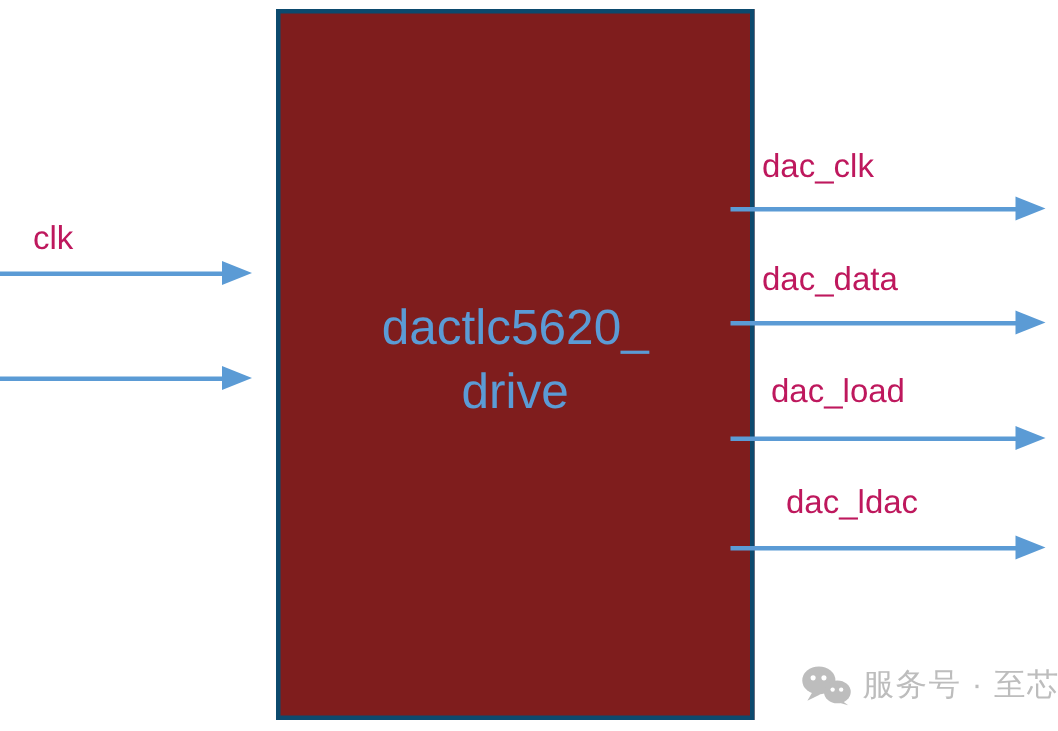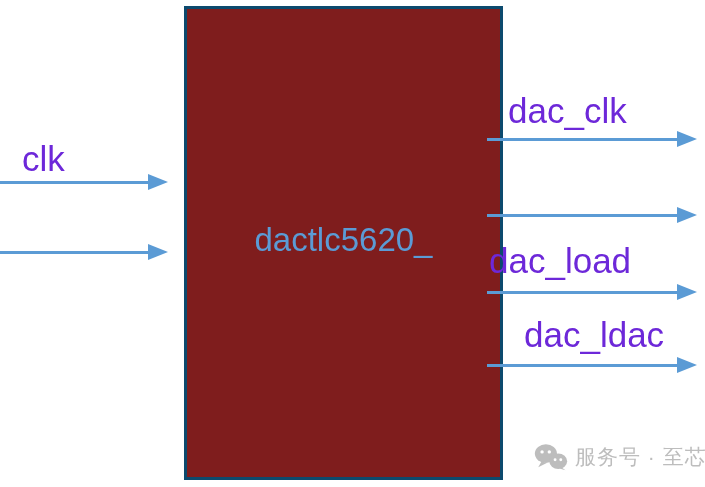--- a/index.html
+++ b/index.html
@@ -30,22 +30,22 @@
     flex-direction: column;
     align-items: center;
     color: #5B9BD5;
     font-size: 33px;
     line-height: 43px;
     margin-top: -8px;
     text-align: center;
   }
   .sig-label {
     position: absolute;
-    color: #6d28d9;
-    font-size: 35px;
+    color: #be185d;
+    font-size: 22px;
     line-height: 32px;
     white-space: nowrap;
   }
   .wire {
     position: absolute;
     height: 3px;
     background: #5B9BD5;
   }
   .arrow-right {
     position: absolute;
@@ -71,38 +71,40 @@
   .wechat-icon { width: 34px; height: 28px; display: block; }
 </style>
 </head>
 <body>
 
 <div class="canvas">
 
   <div class="module-box">
     <div class="module-title">
       <span>dactlc5620_</span>
+      <span>drive</span>
     </div>
   </div>
 
   <span class="sig-label" style="left:22px; top:143px">clk</span>
   <div class="wire" style="left:0; top:181px; width:149px"></div>
   <div class="arrow-right" style="left:148px; top:174px"></div>
 
   <div class="wire" style="left:0; top:251px; width:149px"></div>
   <div class="arrow-right" style="left:148px; top:244px"></div>
 
   <span class="sig-label" style="left:508px; top:95px">dac_clk</span>
   <div class="wire" style="left:487px; top:138px; width:191px"></div>
   <div class="arrow-right" style="left:677px; top:131px"></div>
 
+  <span class="sig-label" style="left:508px; top:170px">dac_data</span>
   <div class="wire" style="left:487px; top:214px; width:191px"></div>
   <div class="arrow-right" style="left:677px; top:207px"></div>
 
-  <span class="sig-label" style="left:489px; top:245px">dac_load</span>
+  <span class="sig-label" style="left:514px; top:245px">dac_load</span>
   <div class="wire" style="left:487px; top:291px; width:191px"></div>
   <div class="arrow-right" style="left:677px; top:284px"></div>
 
   <span class="sig-label" style="left:524px; top:319px">dac_ldac</span>
   <div class="wire" style="left:487px; top:364px; width:191px"></div>
   <div class="arrow-right" style="left:677px; top:357px"></div>
 
   <div class="watermark">
     <svg class="wechat-icon" viewBox="0 0 40 32" aria-hidden="true">
       <ellipse cx="14" cy="12" rx="13" ry="11" fill="#BDBDBD"></ellipse>

